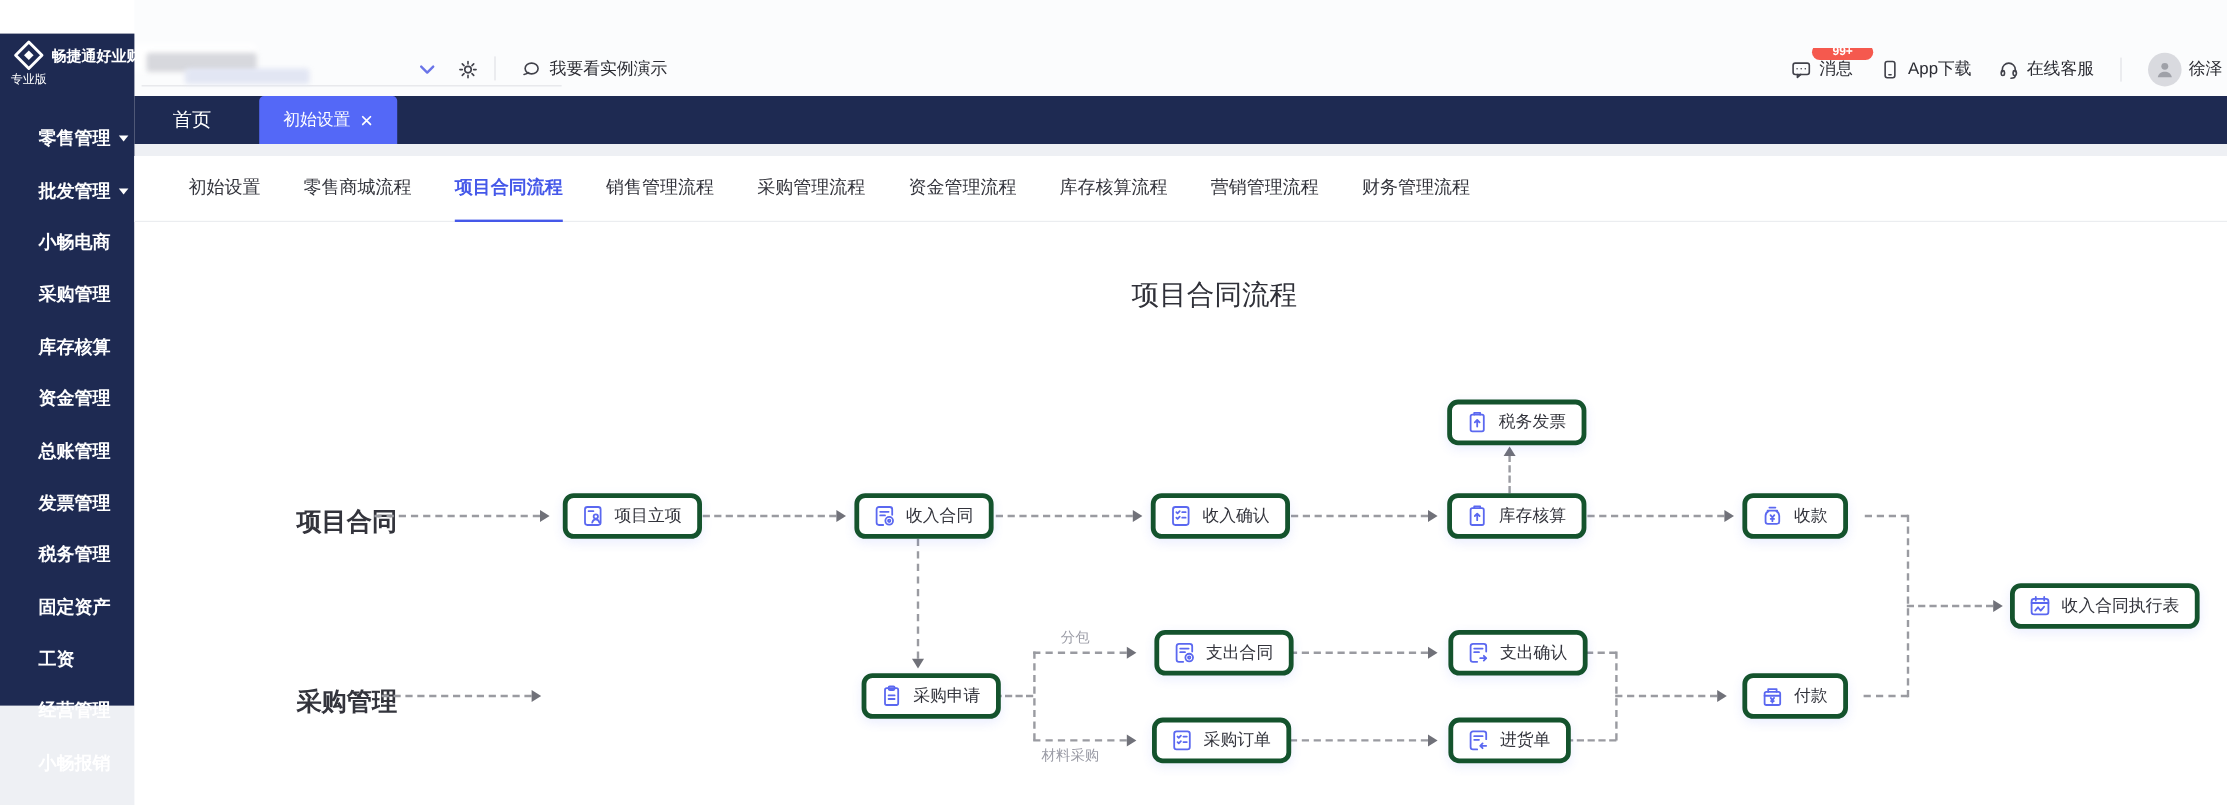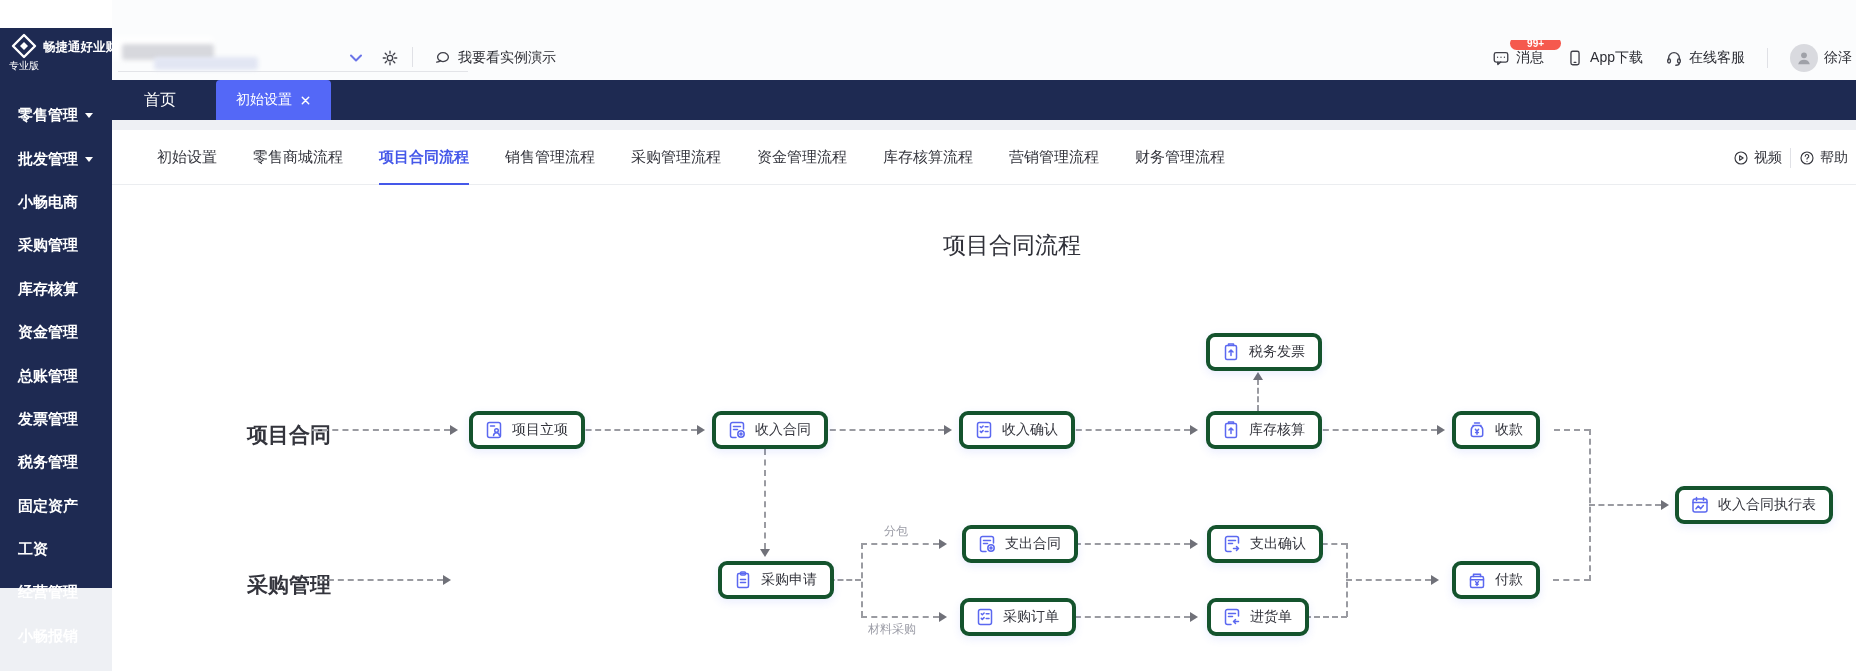--- a/index.html
+++ b/index.html
@@ -23,21 +23,21 @@
   .chev { width:16px; height:16px; stroke:#6a74e8; fill:none; stroke-width:2; stroke-linecap:round; stroke-linejoin:round; }
   .tb-item { display:flex; align-items:center; gap:6px; font-size:14px; color:#2b2c33; cursor:pointer; white-space:nowrap; }
   #tb-right { right:0; top:40px; height:36px; display:flex; align-items:center; gap:22px; padding-right:4px; overflow:hidden; max-width:560px; }
   .vdiv { width:1px; height:20px; background:#e0e1e6; }
   .badge { position:absolute; top:-12px; left:18px; background:#f5594e; color:#fff; font-size:10px; font-weight:bold;
     padding:1px 17px; border-radius:9px; white-space:nowrap; }
   .avatar { width:28px; height:28px; border-radius:50%; background:#d9dadf; display:flex; align-items:center; justify-content:center; }
   
   #sb-logo { position:absolute; left:0; top:0; width:112px; height:58px; }
   #sb-items { position:absolute; left:0; top:66px; width:112px; }
-  .sb-item { height:43.4px; display:flex; align-items:center; padding-left:18px; color:#fff; font-size:15px;
+  .sb-item { height:43.4px; display:flex; align-items:center; padding-left:32px; color:#fff; font-size:15px;
     font-weight:600; cursor:pointer; white-space:nowrap; }
   .caret { width:0; height:0; border-left:4.5px solid transparent; border-right:4.5px solid transparent;
     border-top:5.5px solid #fff; margin-left:7px; }
   
   #sheet { left:112px; top:130px; width:1744px; height:541px; background:#fff; }
   #tabbar { left:112px; top:130px; width:1744px; height:55px; background:#fff; border-bottom:1px solid #ebedf0;
     display:flex; align-items:center; padding-left:45px; }
   .ptab { font-size:15px; color:#33343c; margin-right:36px; cursor:pointer; white-space:nowrap; height:55px;
     line-height:53px; border-bottom:2px solid transparent; }
   .ptab.on { color:#4558e9; font-weight:bold; border-bottom:2px solid #4558e9; }
@@ -195,38 +195,20 @@
 <div id="tabbar" class="abs">
   <span class="ptab">初始设置</span>
   <span class="ptab">零售商城流程</span>
   <span class="ptab on">项目合同流程</span>
   <span class="ptab">销售管理流程</span>
   <span class="ptab">采购管理流程</span>
   <span class="ptab">资金管理流程</span>
   <span class="ptab">库存核算流程</span>
   <span class="ptab">营销管理流程</span>
   <span class="ptab">财务管理流程</span>
-  <div id="tb-actions">
-    <div class="act">
-      <svg class="act-ico" viewBox="0 0 20 20">
-        <circle cx="10" cy="10" r="7.5"></circle>
-          <path d="M8.3 7.2l4.4 2.8-4.4 2.8z"></path>
-      </svg>
-      <span>视频</span>
-    </div>
-    <div class="vdiv"></div>
-    <div class="act">
-      <svg class="act-ico" viewBox="0 0 20 20">
-        <circle cx="10" cy="10" r="7.5"></circle>
-          <path d="M7.8 7.8a2.2 2.2 0 1 1 3.2 2c-.7.4-1 .8-1 1.6"></path>
-          <path d="M10 14.2h.01"></path>
-      </svg>
-      <span>帮助</span>
-    </div>
-  </div>
 </div>
 
 <div id="flow-title" class="abs">项目合同流程</div>
 
 <div class="lane-label abs" style="left:247px;top:421px">项目合同</div>
 <div class="lane-label abs" style="left:247px;top:571px">采购管理</div>
 <div class="branch-label abs" style="left:884px;top:523px">分包</div>
 <div class="branch-label abs" style="left:868px;top:621px">材料采购</div>
 
 <div class="hline" style="left:312px;top:429px;width:138px"></div>

